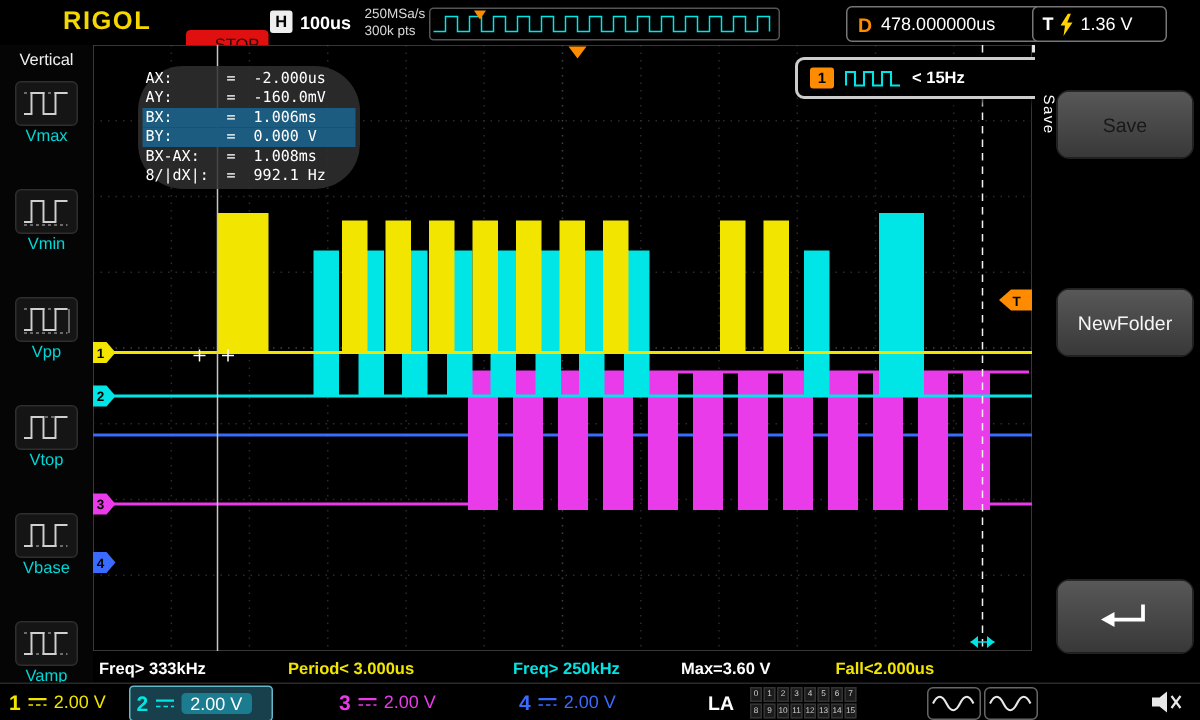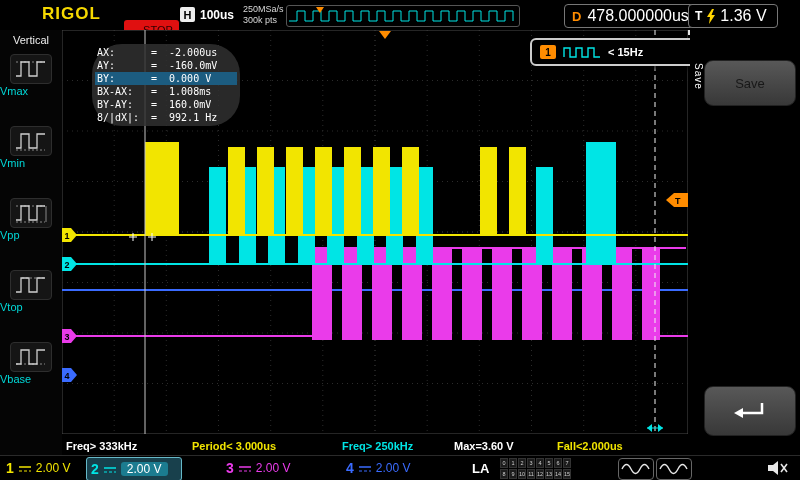--- a/index.html
+++ b/index.html
@@ -12,30 +12,30 @@
   #stop-badge{position:absolute;left:88px;top:20px;width:42px;height:19px;background:#e01010;color:#2c0000;
               font-weight:normal;font-size:11px;border-radius:3px;display:flex;align-items:center;justify-content:center;padding-left:13px;}
   #h-badge{position:absolute;left:144px;top:7px;width:15px;height:15px;background:#eee;color:#000;border-radius:2px;
            font-size:11px;font-weight:bold;display:flex;align-items:center;justify-content:center;}
   #timebase{position:absolute;left:164px;top:8px;color:#fff;font-weight:bold;font-size:12px;}
   #rate{position:absolute;left:207px;top:4px;font-size:9px;color:#d8d8d8;line-height:11px;}
   #preview{position:absolute;left:250px;top:5px;width:232px;height:20px;border:1px solid #555;border-radius:3px;background:#000;}
   #delay-box{position:absolute;left:528px;top:4px;width:118px;height:22px;border:1px solid #777;border-radius:4px;
              display:flex;align-items:center;padding:0 7px;gap:6px;background:#000;}
   #delay-label{color:#ff8c00;font-weight:bold;font-size:13px;}
-  #delay-value{color:#fff;font-size:16px;}
+  #delay-value{color:#fff;font-size:12px;}
   #trig-box{position:absolute;left:652px;top:4px;width:76px;height:22px;border:1px solid #777;border-radius:4px;
             display:flex;align-items:center;padding:0 6px;gap:4px;background:#000;}
   #trig-label{color:#fff;font-weight:bold;font-size:12px;}
-  #trig-level{color:#fff;font-size:16px;}
+  #trig-level{color:#fff;font-size:12px;}
 
   
   #sidebar{position:absolute;top:30px;left:0;width:62px;height:425px;background:#050505;}
   #sidebar-title{color:#eee;font-size:11px;text-align:center;padding-top:4px;}
-  .sb-item{height:64px;text-align:left;padding-top:8px;cursor:default;}
+  .sb-item{height:64px;text-align:center;padding-top:8px;cursor:default;}
   .sb-icon{width:40px;height:28px;margin:0 auto;background:#151515;border:1px solid #2e2e2e;border-radius:4px;
            display:flex;align-items:center;justify-content:center;}
   .sb-label{color:#00d8d8;font-size:11px;margin-top:1px;}
 
   
   #main{position:absolute;top:30px;left:62px;width:626px;height:425px;}
   #grid-wrap{position:relative;width:626px;height:404px;background:#000;}
   #wave-svg{position:absolute;left:0;top:0;}
   #cursor-box{position:absolute;left:30px;top:14px;width:142px;background:rgba(48,48,48,0.85);
               font-family:"DejaVu Sans Mono",monospace;font-size:10px;color:#fff;padding:2px 3px;border-radius:30px;}
@@ -152,20 +152,30 @@
       <div class="sb-label">Vtop</div>
     </div>
     <div class="sb-item">
       <div class="sb-icon">
         <svg width="34" height="24" viewBox="0 0 34 24">
             <line x1="2" y1="19" x2="31" y2="19" stroke="#888" stroke-dasharray="2,2"></line>
             <path d="M2,19 H7 V5 H15 V19 H23 V5 H31" stroke="#cfcfcf" fill="none" stroke-width="1.3"></path>
           </svg>
       </div>
       <div class="sb-label">Vbase</div>
+    </div>
+    <div class="sb-item">
+      <div class="sb-icon">
+        <svg width="34" height="24" viewBox="0 0 34 24">
+            <line x1="2" y1="5" x2="31" y2="5" stroke="#888" stroke-dasharray="2,2"></line>
+            <line x1="2" y1="19" x2="31" y2="19" stroke="#888" stroke-dasharray="2,2"></line>
+            <path d="M2,19 H7 V5 H15 V19 H23 V5 H31" stroke="#cfcfcf" fill="none" stroke-width="1.3"></path>
+          </svg>
+      </div>
+      <div class="sb-label">Vamp</div>
     </div>
   </div>
 
   <div id="main">
     <div id="grid-wrap">
       <svg id="wave-svg" width="626" height="404">
           <line x1="0" y1="0" x2="0" y2="404" stroke="#4a4a4a" stroke-width="1" stroke-dasharray=""></line>
           <line x1="52.2" y1="0" x2="52.2" y2="404" stroke="#2b2b2b" stroke-width="1" stroke-dasharray="1,4"></line>
           <line x1="104.3" y1="0" x2="104.3" y2="404" stroke="#2b2b2b" stroke-width="1" stroke-dasharray="1,4"></line>
           <line x1="156.5" y1="0" x2="156.5" y2="404" stroke="#2b2b2b" stroke-width="1" stroke-dasharray="1,4"></line>
@@ -250,30 +260,30 @@
       <div id="cursor-box">
         <div class="cr-row">
             <span class="cr-label">AX:</span>
             <span class="cr-val">=  -2.000us</span>
           </div>
         <div class="cr-row">
             <span class="cr-label">AY:</span>
             <span class="cr-val">=  -160.0mV</span>
           </div>
         <div class="cr-row hl">
+            <span class="cr-label">BX:</span>
+            <span class="cr-val">=  1.006ms</span>
+          </div>
+        <div class="cr-row hl">
             <span class="cr-label">BY:</span>
             <span class="cr-val">=  0.000 V</span>
           </div>
         <div class="cr-row">
             <span class="cr-label">BX-AX:</span>
             <span class="cr-val">=  1.008ms</span>
-          </div>
-        <div class="cr-row">
-            <span class="cr-label">BY-AY:</span>
-            <span class="cr-val">=  160.0mV</span>
           </div>
         <div class="cr-row">
             <span class="cr-label">8/|dX|:</span>
             <span class="cr-val">=  992.1 Hz</span>
           </div>
       </div>
 
       <div id="trig-info">
         <span id="trig-src">1</span>
         <svg width="38" height="12" viewBox="0 0 38 12">
@@ -288,20 +298,21 @@
       <span class="meas" style="left: 130px; color: rgb(242, 229, 0);">Period&lt; 3.000us</span>
       <span class="meas" style="left: 280px; color: rgb(0, 229, 229);">Freq&gt; 250kHz</span>
       <span class="meas" style="left: 392px; color: rgb(255, 255, 255);">Max=3.60 V</span>
       <span class="meas" style="left: 495px; color: rgb(242, 229, 0);">Fall&lt;2.000us</span>
     </div>
   </div>
 
   <div id="right-panel">
     <div id="menu-tab">Save</div>
     <div id="btn-save" class="menu-btn disabled">Save</div>
+    <div id="btn-newfolder" class="menu-btn">NewFolder</div>
     <div id="btn-back" class="menu-btn">
       <svg width="44" height="22" viewBox="0 0 44 22">
         <path d="M34,3 V13 H14" stroke="#fff" stroke-width="2.5" fill="none"></path>
         <polygon points="15,8 6,13 15,18" fill="#fff"></polygon>
       </svg>
     </div>
   </div>
 
   <div id="bottom-bar">
     <div class="ch-block" style="left:2px;width:80px">

